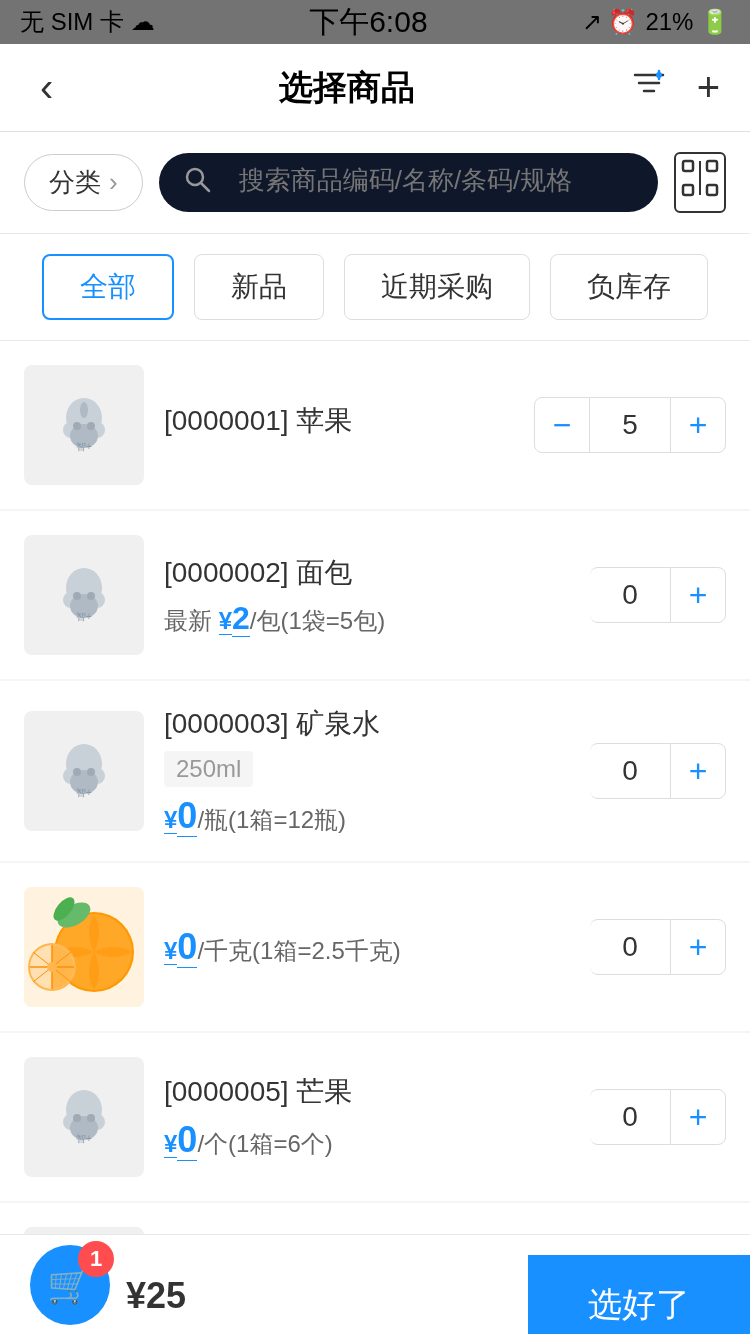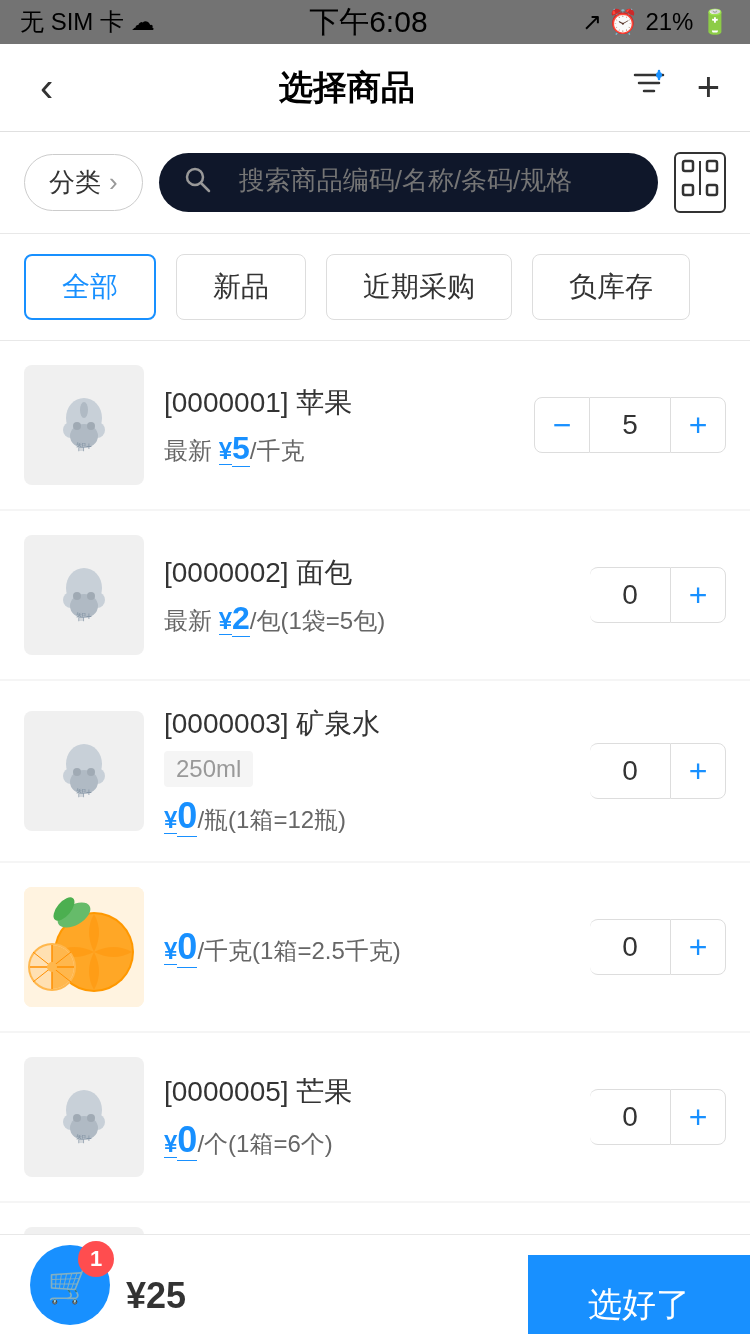--- a/index.html
+++ b/index.html
@@ -22,21 +22,21 @@
     
     .search-row { background: #fff; padding: 20px 24px; display: flex; align-items: center; gap: 16px; border-bottom: 1px solid #e8e8e8; }
     .category-btn { border: 1px solid #ccc; border-radius: 30px; padding: 10px 24px; font-size: 26px; color: #333; background: #fff; display: flex; align-items: center; gap: 8px; white-space: nowrap; cursor: pointer; }
     .category-btn .chevron { color: #999; }
     .search-box { flex: 1; display: flex; align-items: flex-start; background: #0f172a; border-radius: 30px; padding: 12px 24px; gap: 28px; }
     .search-icon { color: #999; font-size: 26px; }
     .search-input { border: none; background: transparent; font-size: 26px; color: #999; flex: 1; outline: none; }
     .scan-icon { font-size: 36px; color: #333; cursor: pointer; border: 2px solid #333; padding: 4px; border-radius: 6px; }
     
     
-    .filter-tabs { background: #fff; padding: 20px 24px; display: flex; gap: 20px; border-bottom: 1px solid #e8e8e8; }
+    .filter-tabs { background: #fff; padding: 20px 24px; display: flex; gap: 20px; border-bottom: 1px solid #e8e8e8; justify-content: center; }
     .filter-tab { padding: 12px 36px; border-radius: 8px; font-size: 28px; border: 1px solid #ddd; background: #fff; color: #333; cursor: pointer; }
     .filter-tab.active { border: 2px solid #1890ff; color: #1890ff; background: #fff; font-weight: 500; }
     
     
     .product-list { background: #f5f5f5; }
     .product-item { background: #fff; margin-bottom: 2px; padding: 24px; display: flex; align-items: center; gap: 20px; }
     .product-thumb { width: 120px; height: 120px; background: #f0f0f0; border-radius: 8px; display: flex; align-items: center; justify-content: center; flex-shrink: 0; overflow: hidden; }
     .product-thumb-placeholder { width: 100%; height: 100%; display: flex; align-items: center; justify-content: center; }
     .product-info { flex: 1; min-width: 0; }
     .product-name { font-size: 28px; color: #333; margin-bottom: 8px; font-weight: 500; }
@@ -139,24 +139,20 @@
           <ellipse cx="35" cy="46" rx="14" ry="12" fill="#b0bac4"></ellipse>
           <circle cx="28" cy="36" r="4" fill="#a0aaB4"></circle>
           <circle cx="42" cy="36" r="4" fill="#a0aaB4"></circle>
           <ellipse cx="35" cy="20" rx="4" ry="8" fill="#b0bac4"></ellipse>
           <text x="35" y="60" text-anchor="middle" font-size="10" fill="#8898a8">智+</text>
         </svg>
       </div>
     </div>
     <div class="product-info">
       <div class="product-name">[<span>0000001</span>] <span>苹果</span></div>
-      <div class="product-price">
-        <span class="price-latest">最新</span>
-        <span class="price-yuan">¥</span><span class="price-value">5</span><span class="price-unit">/千克</span>
-      </div>
     </div>
     <div class="qty-control">
       <button class="qty-btn qty-minus">−</button>
       <input class="qty-input" type="text" value="5" style="">
       <button class="qty-btn qty-plus" style="border-left:1px solid #ddd; border-radius:0 8px 8px 0;">+</button>
     </div>
   </div>
 
   <div class="product-item">
     <div class="product-thumb">

